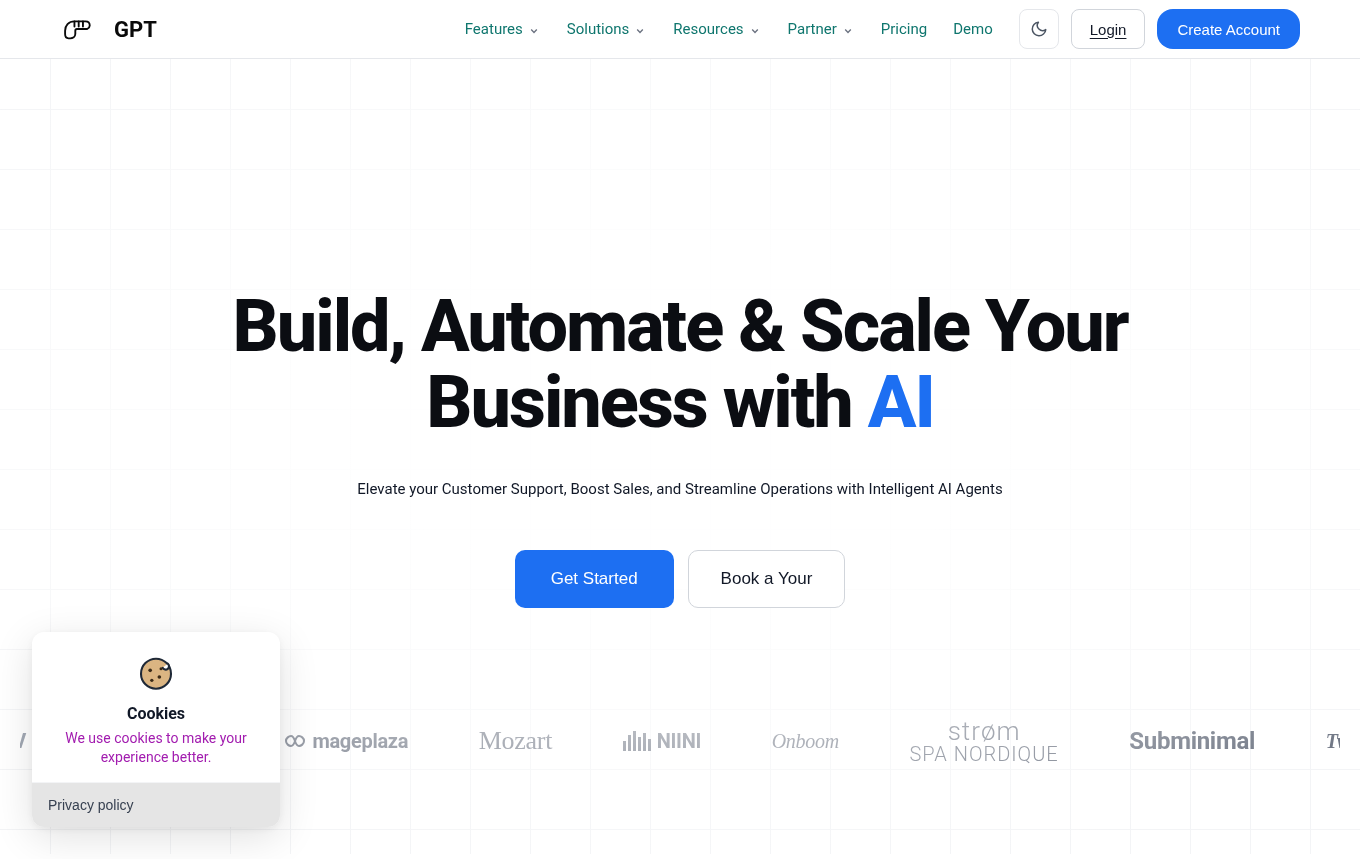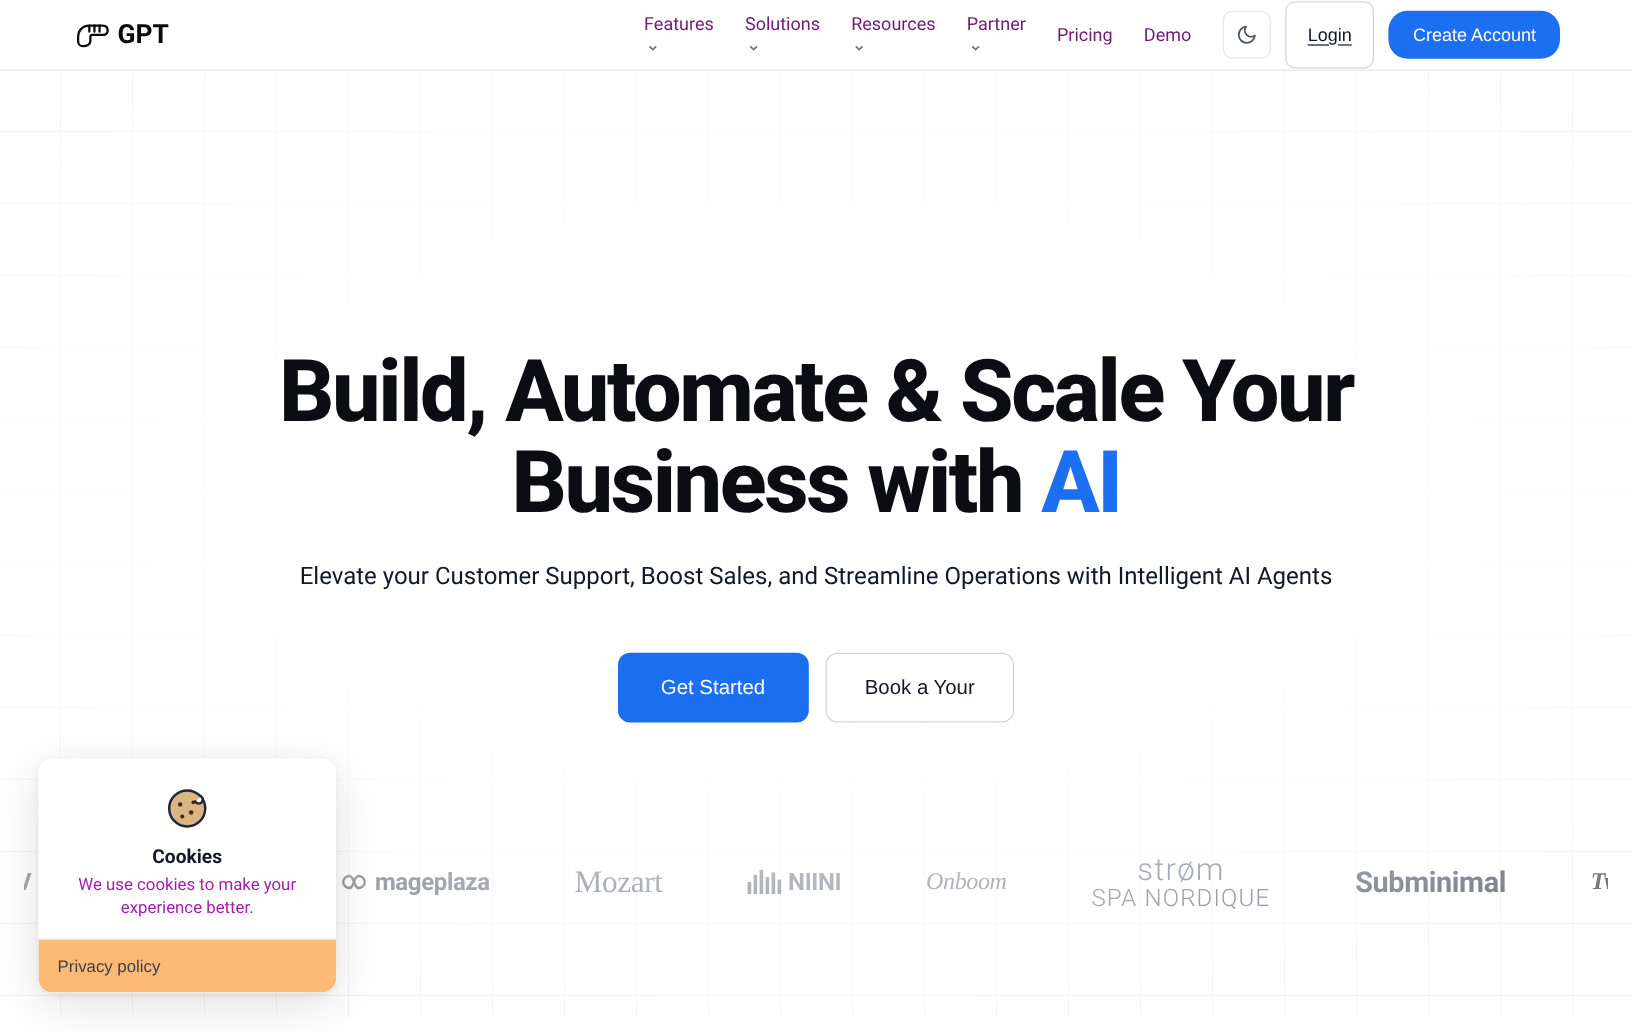--- a/index.html
+++ b/index.html
@@ -20,42 +20,41 @@
       padding: 0 60px;
       height: 59px;
       border-bottom: 1px solid #e5e7eb;
       background: #fff;
       position: relative;
       z-index: 10;
     }
     .logo {
       display: flex;
       align-items: center;
-      gap: 4px;
+      gap: 20px;
       font-weight: 700;
       font-size: 22px;
       color: #0a0a0a;
     }
     .logo svg {
       width: 34px;
       height: 28px;
     }
     .nav {
       display: flex;
       align-items: center;
       gap: 26px;
     }
     .nav-item {
       display: flex;
-      align-items: flex-start;
+      align-items: flex-end;
       gap: 4px;
-      color: #701a75;
+      color: #0f766e;
       font-size: 15px;
       cursor: pointer;
-      flex-direction: column;
     }
     .nav-item svg {
       width: 14px;
       height: 14px;
     }
     .right-controls {
       display: flex;
       align-items: center;
       gap: 12px;
     }
@@ -68,21 +67,21 @@
       justify-content: center;
       background: #fff;
       border: 1px solid #e5e7eb;
       cursor: pointer;
     }
     .theme-btn svg {
       width: 18px;
       height: 18px;
     }
     .login-btn {
-      height: 56px;
+      height: 40px;
       padding: 0 18px;
       border-radius: 8px;
       background: #fff;
       border: 1px solid #d1d5db;
       color: #111827;
       font-size: 15px;
       cursor: pointer;
       text-decoration: underline;
       text-underline-offset: 3px;
     }
@@ -124,22 +123,22 @@
       font-size: 72px;
       font-weight: 800;
       letter-spacing: -2px;
       line-height: 1.05;
       color: #0b0d12;
     }
     .hero-title .accent {
       color: #1d6ff2;
     }
     .hero-sub {
-      margin-top: 28px;
-      font-size: 20px;
+      margin-top: 40px;
+      font-size: 15px;
       color: #111827;
     }
     .hero-ctas {
       margin-top: 52px;
       display: flex;
       justify-content: center;
       gap: 14px;
     }
     .cta-primary {
       height: 58px;
@@ -221,21 +220,21 @@
     }
     .cookies-bottom {
       display: flex;
       border-top: 1px solid #f3f4f6;
     }
     .cookies-link {
       flex: 1;
       padding: 14px 16px;
       font-size: 14px;
       color: #374151;
-      background: #fdba74;
+      background: #e5e5e5;
       border: none;
       text-align: left;
       cursor: pointer;
     }
     .cookies-ok {
       width: 140px;
       padding: 14px 0;
       font-size: 14px;
       color: #fff;
       background: #1d6ff2;

